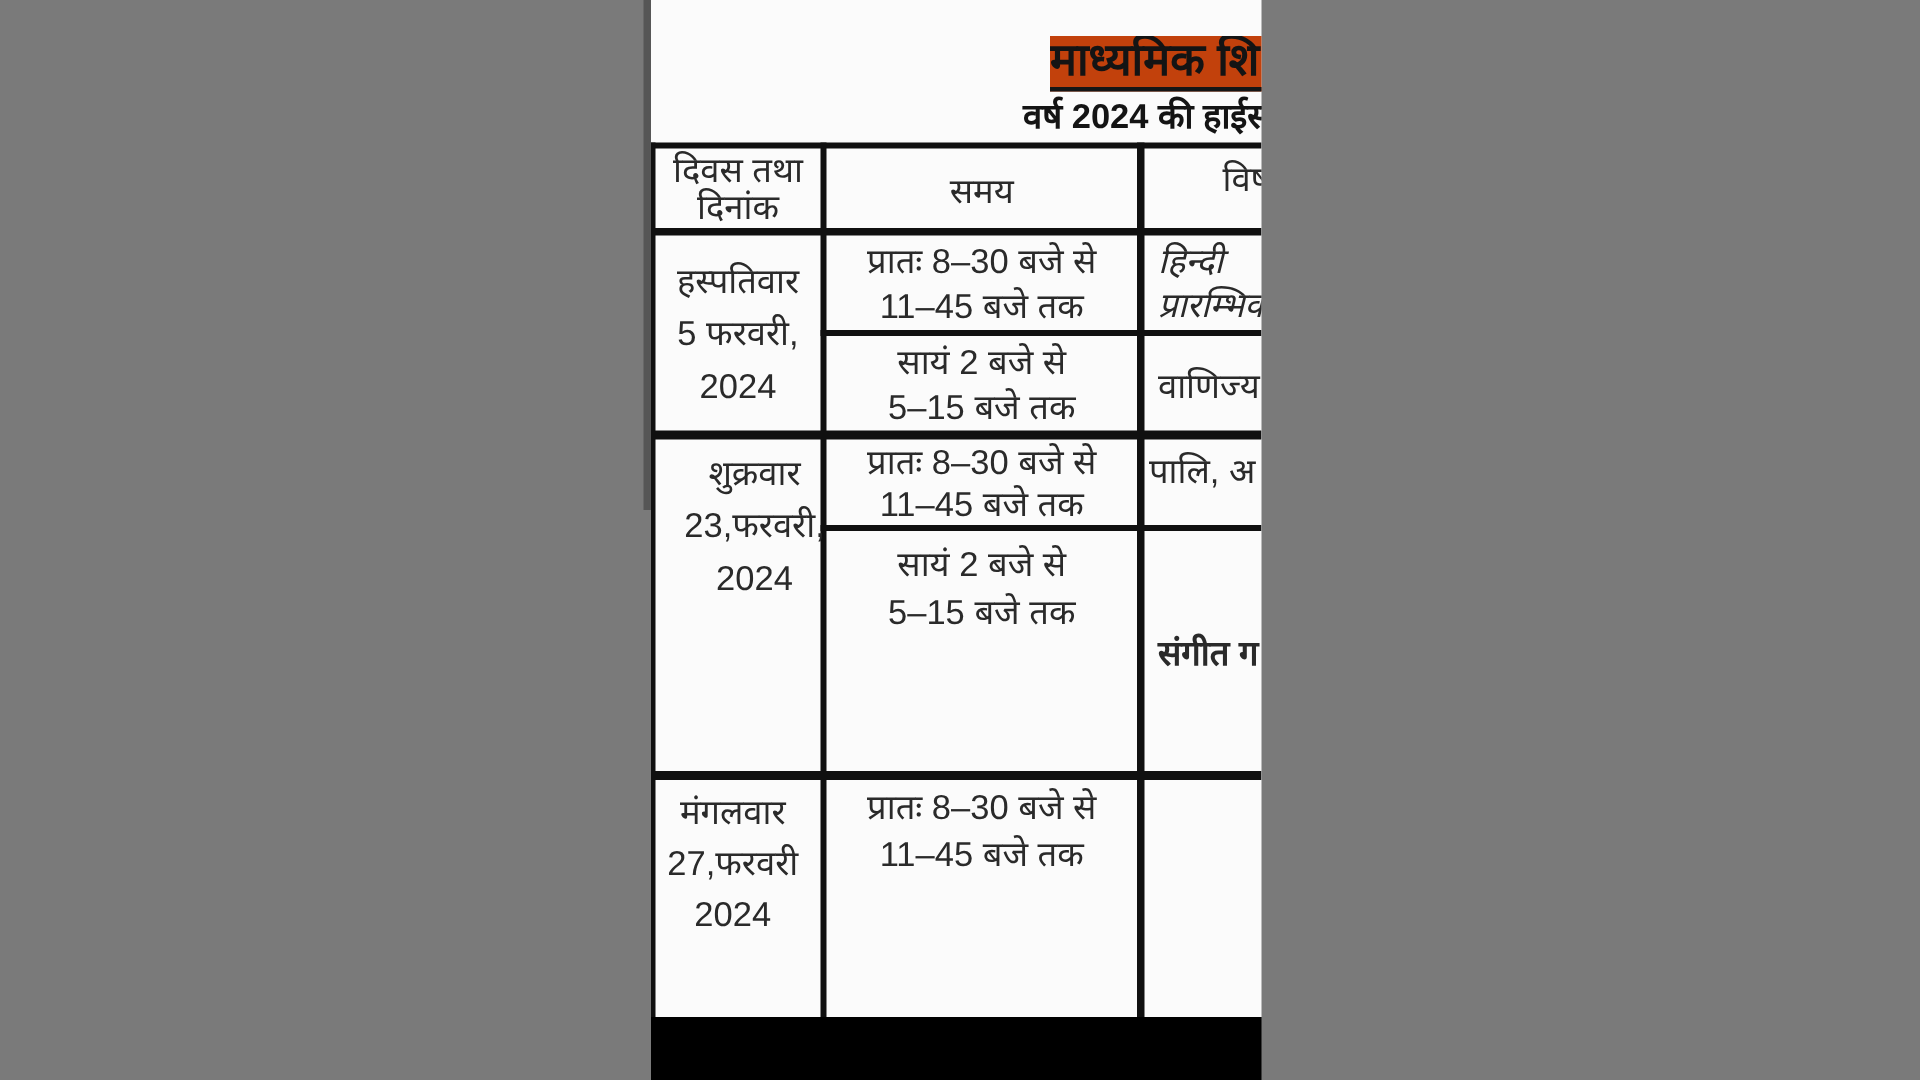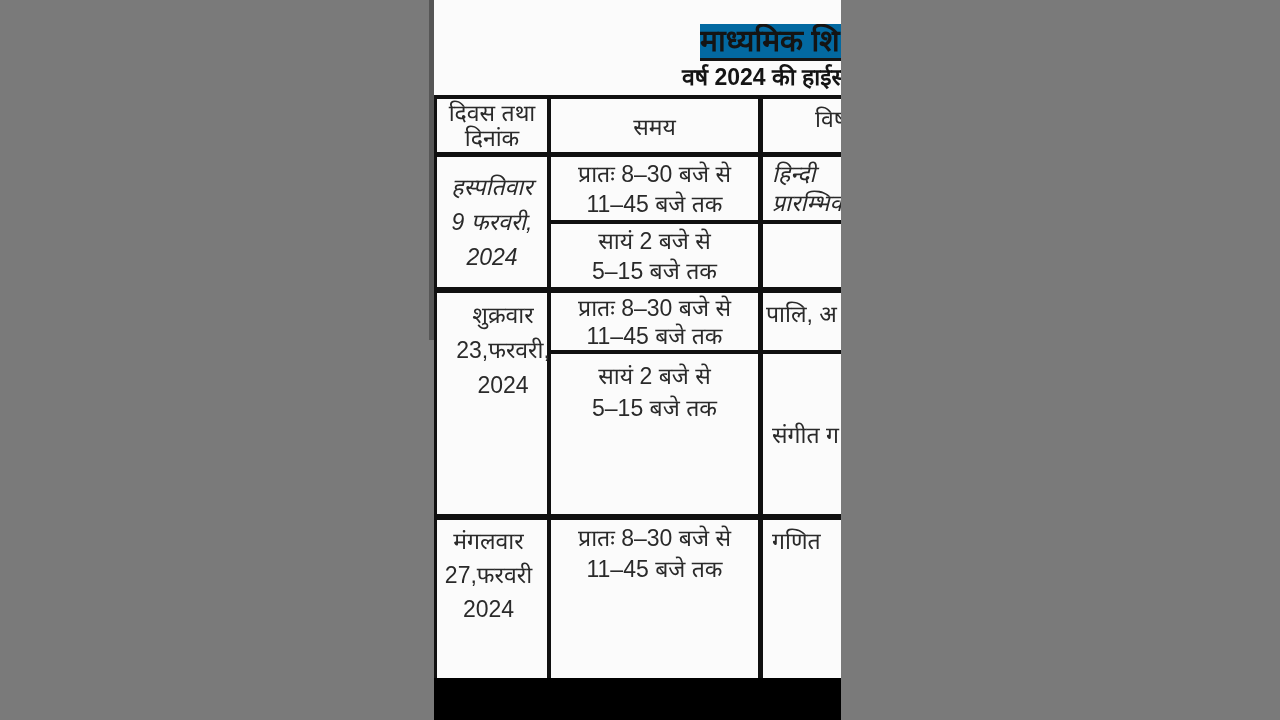--- a/index.html
+++ b/index.html
@@ -6,21 +6,21 @@
   body{width:1280px;height:720px;overflow:hidden;
        font-family:"Liberation Sans","DejaVu Sans",sans-serif;}
   .stage{position:relative;width:1280px;height:720px;background:#7a7a7a;}
   .edge-strip{position:absolute;left:429px;top:0;width:5px;height:340px;background:#565656;}
   .doc{position:absolute;left:434px;top:0;width:407px;height:678px;
        background:#fbfbfb;overflow:hidden;color:#232323;}
   .bottom-bar{position:absolute;left:434px;top:678px;width:407px;height:42px;background:#000;}
 
   
   .title-hl{position:absolute;left:266px;top:24px;width:200px;height:34px;
-            background:#0369a1;border-bottom:3px solid #161616;
+            background:#c2410c;border-bottom:3px solid #161616;
             font-size:30px;font-weight:bold;line-height:34px;white-space:nowrap;
             overflow:hidden;color:#141414;}
   .subtitle{position:absolute;left:248px;top:62px;height:30px;
             font-size:23px;font-weight:bold;line-height:30px;white-space:nowrap;color:#141414;}
 
   
   .hline,.vline{position:absolute;background:#101010;}
 
   
   .cell{position:absolute;display:flex;flex-direction:column;
@@ -57,67 +57,67 @@
       <span class="ln">दिवस तथा</span>
       <span class="ln">दिनांक</span>
     </div>
     <div class="cell c-center" style="left:117px;top:99px;width:207px;height:53px;">
       <span class="ln">समय</span>
     </div>
     <div class="cell c-top c-left" style="left:381px;top:102px;width:60px;height:40px;">
       <span class="ln">विषय</span>
     </div>
 
-    <div class="cell c-center" style="left:3px;top:157px;width:110px;height:130px;line-height:35px;font-style:italic;">
+    <div class="cell c-center" style="left:3px;top:157px;width:110px;height:130px;line-height:35px;">
       <span class="ln">हस्पतिवार</span>
-      <span class="ln">9 फरवरी,</span>
+      <span class="ln">5 फरवरी,</span>
       <span class="ln">2024</span>
     </div>
     <div class="cell c-center" style="left:117px;top:157px;width:207px;height:63px;line-height:30px;">
       <span class="ln">प्रातः 8–30 बजे से</span>
       <span class="ln">11–45 बजे तक</span>
     </div>
     <div class="cell c-center c-left" style="left:329px;top:157px;width:78px;height:63px;line-height:29px;padding-left:9px;font-style:italic;">
       <span class="ln">हिन्दी</span>
       <span class="ln">प्रारम्भिक</span>
     </div>
     <div class="cell c-center" style="left:117px;top:224px;width:207px;height:63px;line-height:30px;">
       <span class="ln">सायं 2 बजे से</span>
       <span class="ln">5–15 बजे तक</span>
+    </div>
+    <div class="cell c-center c-left" style="left:329px;top:224px;width:78px;height:63px;padding-left:9px;">
+      <span class="ln">वाणिज्य</span>
     </div>
 
     <div class="cell c-top c-center" style="left:3px;top:293px;width:132px;height:221px;line-height:35px;padding-top:5px;justify-content:flex-start;">
       <span class="ln">शुक्रवार</span>
       <span class="ln">23,फरवरी,</span>
       <span class="ln">2024</span>
     </div>
     <div class="cell c-center" style="left:117px;top:293px;width:207px;height:57px;line-height:28px;">
       <span class="ln">प्रातः 8–30 बजे से</span>
       <span class="ln">11–45 बजे तक</span>
     </div>
     <div class="cell c-top c-left" style="left:329px;top:293px;width:78px;height:57px;padding-left:3px;padding-top:4px;">
       <span class="ln">पालि, अ</span>
     </div>
     <div class="cell c-top" style="left:117px;top:354px;width:207px;height:160px;line-height:32px;padding-top:6px;align-items:center;">
       <span class="ln">सायं 2 बजे से</span>
       <span class="ln">5–15 बजे तक</span>
     </div>
-    <div class="cell c-center c-left" style="left:329px;top:354px;width:78px;height:160px;padding-left:9px;">
+    <div class="cell c-center c-left" style="left:329px;top:354px;width:78px;height:160px;padding-left:9px;font-weight:bold;">
       <span class="ln">संगीत ग</span>
     </div>
 
     <div class="cell c-top c-center" style="left:3px;top:520px;width:103px;height:158px;line-height:34px;padding-top:4px;justify-content:flex-start;">
       <span class="ln">मंगलवार</span>
       <span class="ln">27,फरवरी</span>
       <span class="ln">2024</span>
     </div>
     <div class="cell c-top" style="left:117px;top:520px;width:207px;height:158px;line-height:31px;padding-top:3px;align-items:center;">
       <span class="ln">प्रातः 8–30 बजे से</span>
       <span class="ln">11–45 बजे तक</span>
     </div>
-    <div class="cell c-top c-left" style="left:329px;top:520px;width:78px;height:158px;padding-left:9px;padding-top:4px;">
-      <span class="ln">गणित</span>
-    </div>
 
   </div>
 
   <div class="bottom-bar"></div>
 </div>
 
 </body></html>

